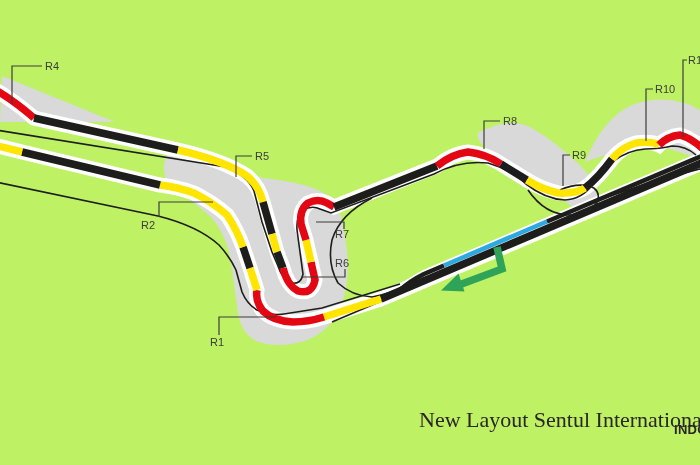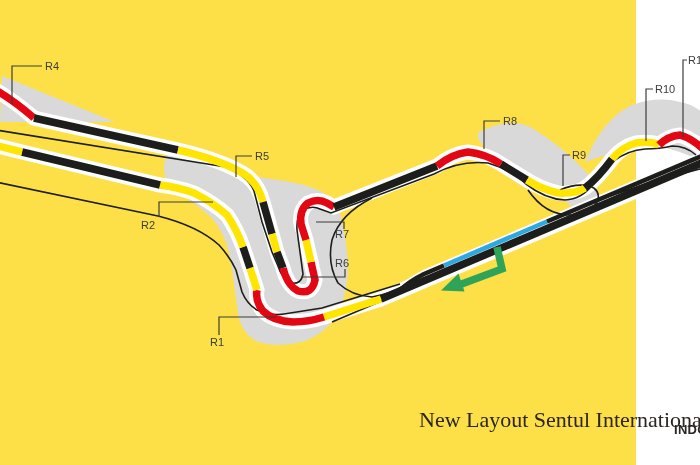--- a/index.html
+++ b/index.html
@@ -1,17 +1,17 @@
 <!DOCTYPE html>
 <html><head>
 <meta charset="utf-8">
 <style>
   html,body{margin:0;padding:0;background:#ffffff;}
   body{width:700px;height:465px;overflow:hidden;font-family:"Liberation Sans",sans-serif;}
-  #stage{position:relative;width:636px;height:465px;background:#fde047;}
+  #stage{position:relative;width:700px;height:465px;background:#bef264;}
   svg{display:block;}
   .corner-label{font-family:"Liberation Sans",sans-serif;font-size:11px;}
   .map-title{font-family:"Liberation Serif",serif;font-size:22px;}
   .country-label{font-family:"Liberation Sans",sans-serif;font-size:13px;font-weight:bold;letter-spacing:.3px;}
 </style>
 </head>
 <body>
 
 <div id="stage">
 <svg width="700" height="465" viewBox="0 0 700 465">

